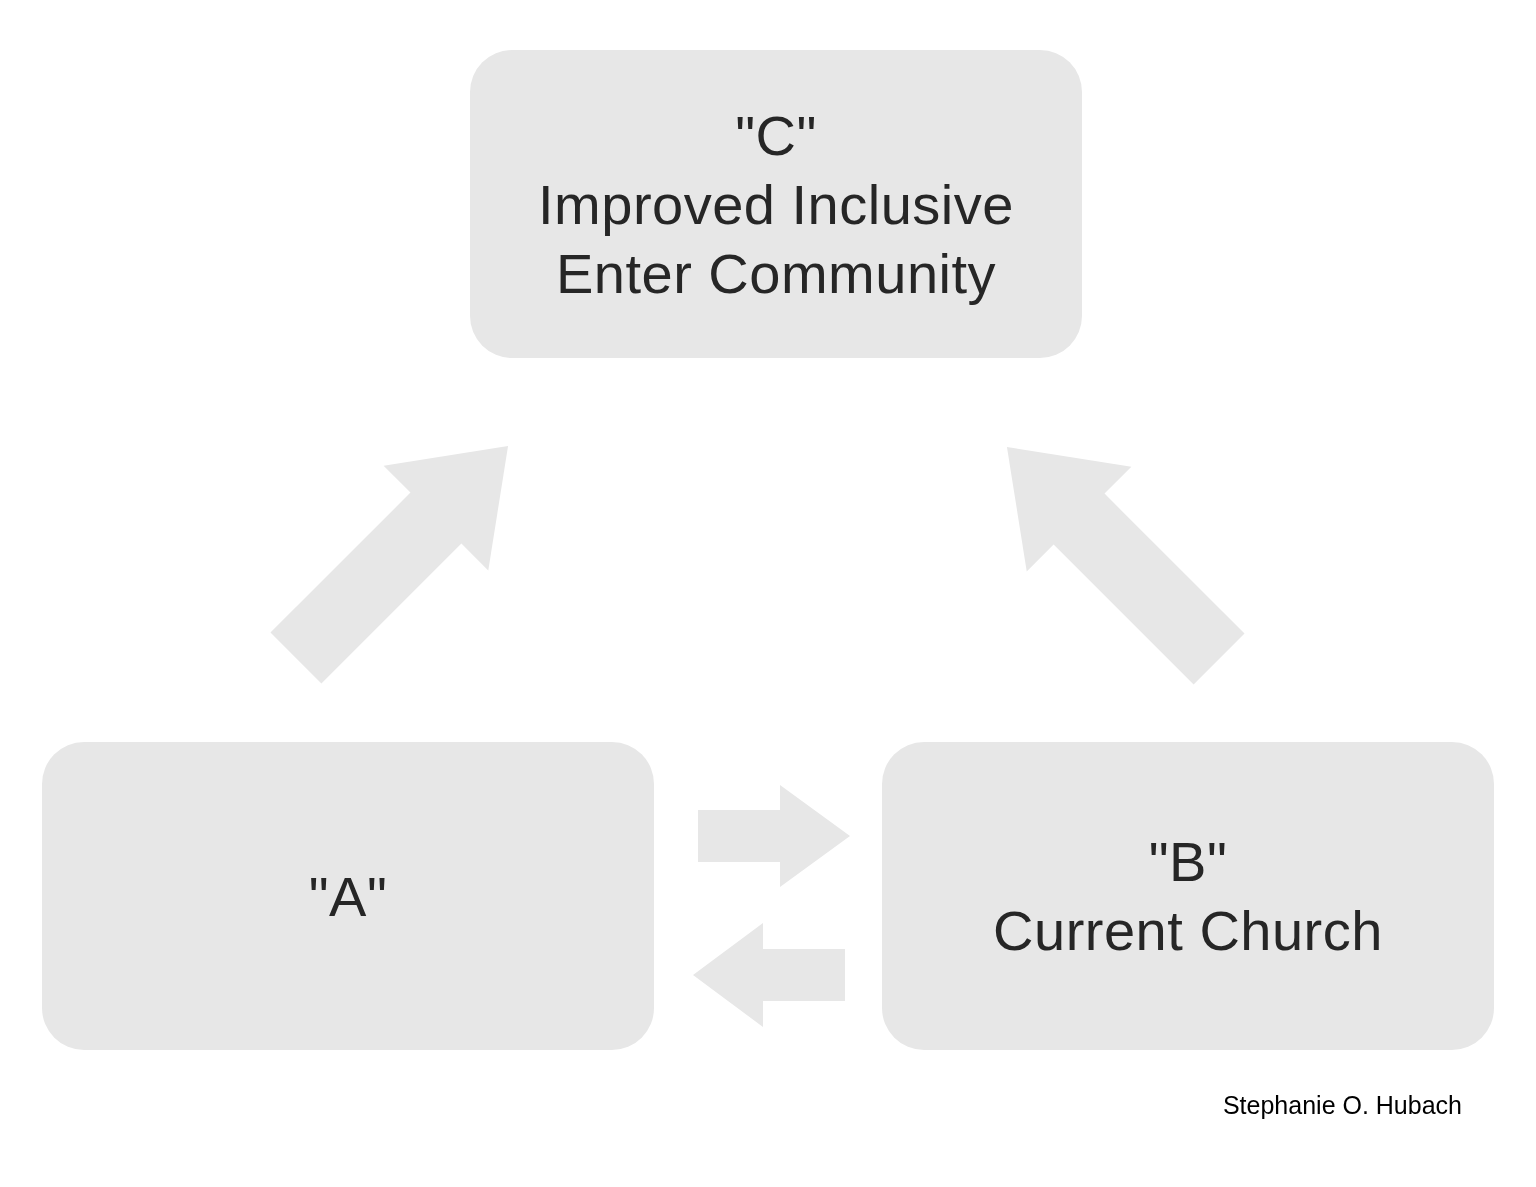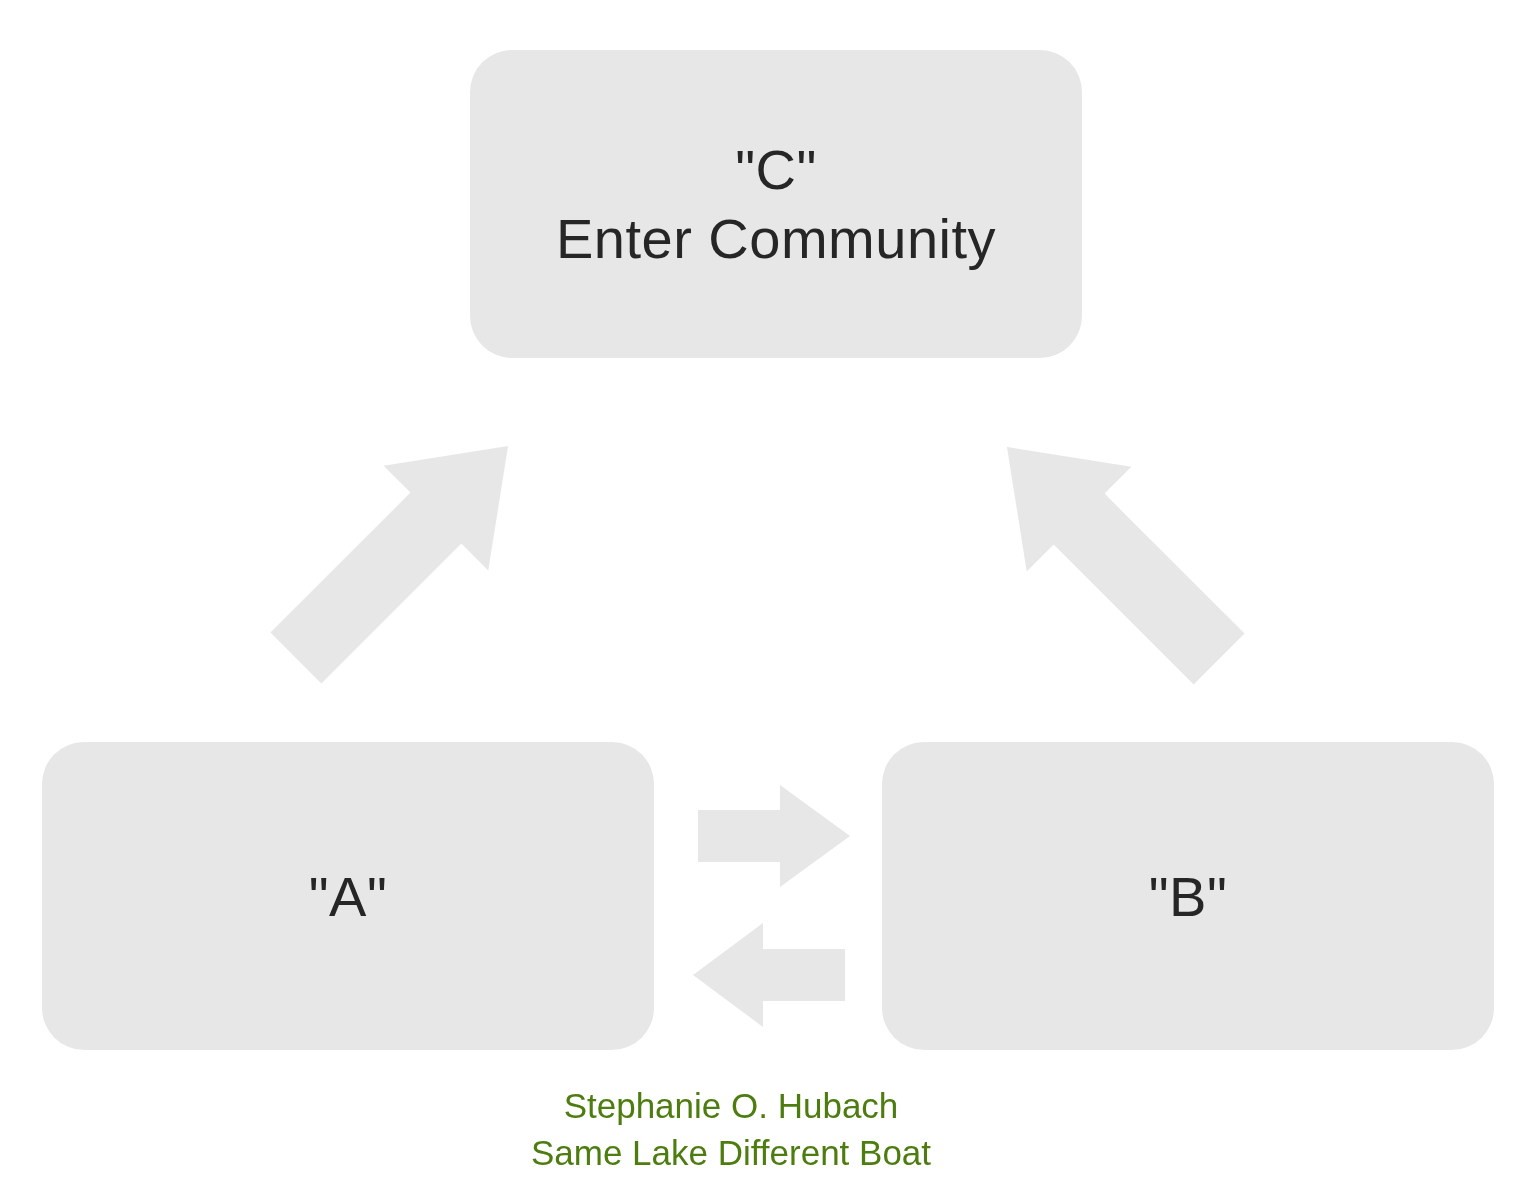--- a/index.html
+++ b/index.html
@@ -50,52 +50,53 @@
     white-space: nowrap;
   }
   .node-c { left: 470px; top: 50px; }
   .node-a { left: 42px;  top: 742px; }
   .node-b { left: 882px; top: 742px; }
   .attribution {
     position: absolute;
     left: 0;
     top: 1082px;
     width: 1462px;   
-    text-align: center;
-    color: #4d7c0f;
-    font-size: 35px;
+    text-align: right;
+    color: #000000;
+    font-size: 25px;
     font-weight: 300;
     line-height: 47px;
     z-index: 1;
   }
   .attribution span { display: block; }
 </style>
 </head>
 <body>
 
 <div class="canvas">
 
   <svg class="arrow-layer" viewBox="0 0 1536 1187" xmlns="http://www.w3.org/2000/svg">
     <polygon class="arrow" points="252,516 450,516 450,478 552,552 450,626 450,588 252,588" transform="rotate(-45 402 552)" fill="#e7e7e7"></polygon>
     <polygon class="arrow" points="963,517 1161,517 1161,479 1263,553 1161,627 1161,589 963,589" transform="rotate(-135 1113 553)" fill="#e7e7e7"></polygon>
     <polygon class="arrow" points="698,810 780,810 780,785 850,836 780,887 780,862 698,862" fill="#e7e7e7"></polygon>
     <polygon class="arrow" points="845,949 763,949 763,923 693,975 763,1027 763,1001 845,1001" fill="#e7e7e7"></polygon>
   </svg>
 
   <div class="node node-c">
     <span>"C"</span>
+    <span>Improved Inclusive</span>
     <span>Enter Community</span>
   </div>
 
   <div class="node node-a">
     <span>"A"</span>
   </div>
 
   <div class="node node-b">
     <span>"B"</span>
+    <span>Current Church</span>
   </div>
 
   <div class="attribution">
     <span>Stephanie O. Hubach</span>
-    <span>Same Lake Different Boat</span>
   </div>
 
 </div>
 
 </body></html>

